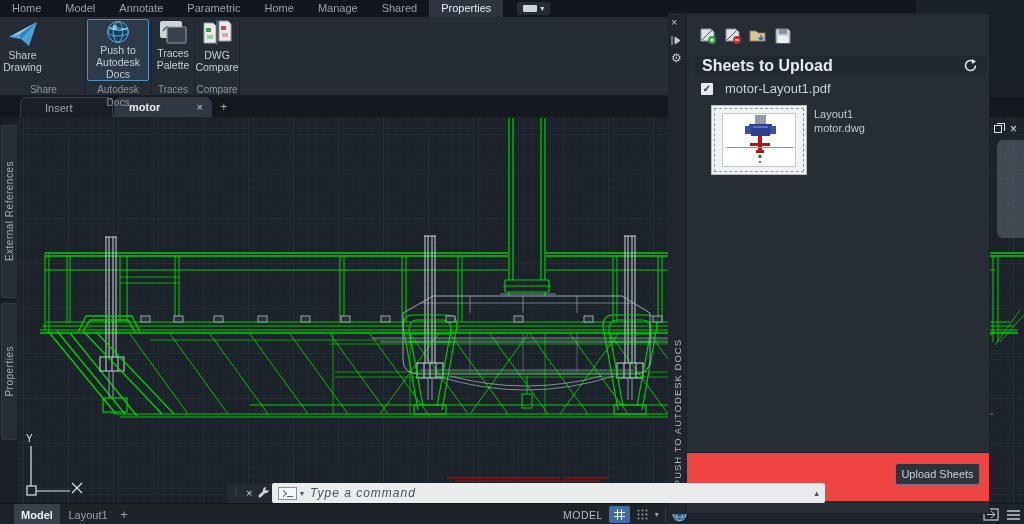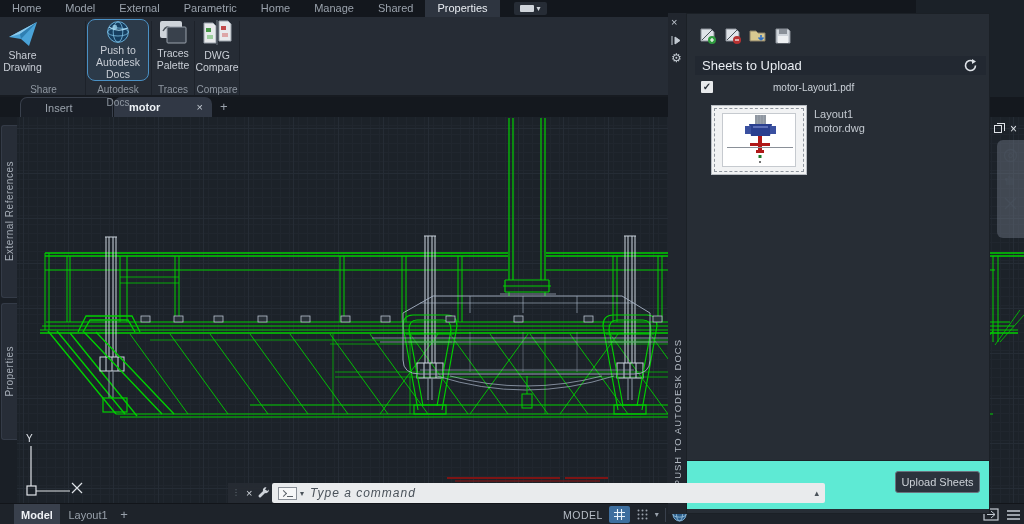--- a/index.html
+++ b/index.html
@@ -28,21 +28,21 @@
     background:#262c35; padding:2px 6px; border-radius:2px; }
   #ribbon-toggle .pill { width:14px; height:7px; background:#cfd4da; border-radius:1px; }
   #ribbon-toggle .dd { color:#cfd4da; font-size:8px; }
 
   
   #ribbon { left:0; top:17px; width:888px; height:80px; background:#262c35; z-index:5;
     border-bottom:2px solid #171b21; }
   .rbtn { position:absolute; top:2px; height:62px; display:flex; flex-direction:column;
     align-items:center; justify-content:flex-start; }
   .rbtn .lbl { color:#c9ced6; font-size:10.5px; line-height:12px; text-align:center; }
-  .rbtn.selected { border:1px solid #4a90c4; background:#2c3a49; border-radius:8px; }
+  .rbtn.selected { border:1px solid #4a90c4; background:#2c3a49; border-radius:2px; }
   .rsep { position:absolute; top:4px; height:74px; width:1px; background:#1d222a; }
   .rgroup { position:absolute; top:66px; height:13px; color:#8f97a1; font-size:10px;
     text-align:center; line-height:13px; }
 
   
   #tabbar { left:0; top:97px; width:1024px; height:20px; background:#14181e; z-index:4; }
   .ftab { position:absolute; top:0; height:20px; border-radius:7px 7px 0 0;
     display:flex; align-items:center; font-size:11px; }
   #tab-start { left:20px; width:93px; background:#1a1f27; border:1px solid #39404c;
     border-bottom:none; color:#9aa2ac; padding-left:24px; }
@@ -62,32 +62,32 @@
   
   #palette { left:668px; top:13px; width:322px; height:501px; z-index:7; display:flex; }
   #palette-grip { width:18px; background:#21262e; position:relative; }
   #palette-grip .gicon { position:absolute; left:3px; color:#c3cad2; font-size:11px; line-height:11px; }
   #grip-title { position:absolute; left:0; bottom:28px; width:18px; display:flex; justify-content:center; }
   #grip-title .vtext { color:#b3bac3; font-size:9.5px; letter-spacing:1px; }
   #palette-body { width:304px; background:#272d35; border:1px solid #1b2026; position:relative; }
   #pal-toolbar { position:absolute; left:12px; top:13px; display:flex; gap:7px; }
   #pal-header { position:absolute; left:8px; right:3px; top:42px; height:19px; background:#222831;
     display:flex; align-items:center; }
-  #pal-header .htxt { color:#e8ecf1; font-size:13px; font-weight:normal; padding-left:7px;text-align:center; }
+  #pal-header .htxt { color:#e8ecf1; font-size:16px; font-weight:bold; padding-left:7px;text-align:center; }
   #pal-refresh { margin-left:auto; margin-right:8px; }
   #pal-row { position:absolute; left:14px; top:67px; display:flex; align-items:center; gap:12px; }
   #pal-check { width:12px; height:12px; background:#e8eaec; border-radius:1px; color:#262c35;
     font-size:10px; line-height:12px; text-align:center; font-weight:bold; }
-  #pal-file { color:#ccd2d9; font-size:10px;margin-left:48px; }
+  #pal-file { color:#ccd2d9; font-size:13px; }
   #thumb { position:absolute; left:24px; top:91px; width:96px; height:70px; background:#f2f3f4;
     border:1px solid #b9bec4; }
   #thumb .dash { position:absolute; inset:2px; border:1px dashed #8f969e; }
   #thumb .page { position:absolute; inset:7px 10px; background:#ffffff; border:1px solid #c6cacf; }
   #thumb-meta { position:absolute; left:127px; top:93px; color:#c3c9d0; font-size:11px; line-height:14px; }
-  #pal-footer { position:absolute; left:0; right:0; bottom:4px; height:49px; background:#5eead4;
+  #pal-footer { position:absolute; left:0; right:0; bottom:12px; height:49px; background:#ef4444;
     border-top:1px solid #1c2128; }
   #upload-btn { position:absolute; right:9px; top:10px; width:85px; height:22px; background:#2c333d;
     border:1px solid #6a737e; border-radius:3px; color:#ccd1d7; font-size:11px;
     display:flex; align-items:center; justify-content:center; }
 
   
   #navbar-ctl { left:994px; top:122px; z-index:2; display:flex; gap:8px; align-items:center; }
   #navbar { left:997px; top:140px; width:27px; height:98px; z-index:2;
     background:rgba(125,135,150,0.38); border-radius:6px 0 0 6px; }
   .nav-glyph { position:absolute; left:6px; opacity:.55; }
@@ -264,21 +264,21 @@
       <path d="M4 13 V6 M6 13 V4 M8 13 V5 M10 13 V6 M4 9 Q2 8 3 6" stroke="#4a535f" fill="none" stroke-width="1.2"></path>
     </svg>
     <svg class="nav-glyph" style="top:56px;" width="15" height="15" viewBox="0 0 15 15">
       <path d="M2 2 L13 13 M13 2 L2 13" stroke="#4a535f" fill="none" stroke-width="1.3"></path>
     </svg>
   </div>
 
   <div id="menubar" class="abs">
     <span class="menu-item">Home</span>
     <span class="menu-item">Model</span>
-    <span class="menu-item">External</span>
+    <span class="menu-item">Annotate</span>
     <span class="menu-item">Parametric</span>
     <span class="menu-item">Home</span>
     <span class="menu-item">Manage</span>
     <span class="menu-item">Shared</span>
     <span class="menu-item active">Properties</span>
     <span id="ribbon-toggle">
       <span class="pill"></span>
       <span class="dd">▾</span>
     </span>
   </div>

